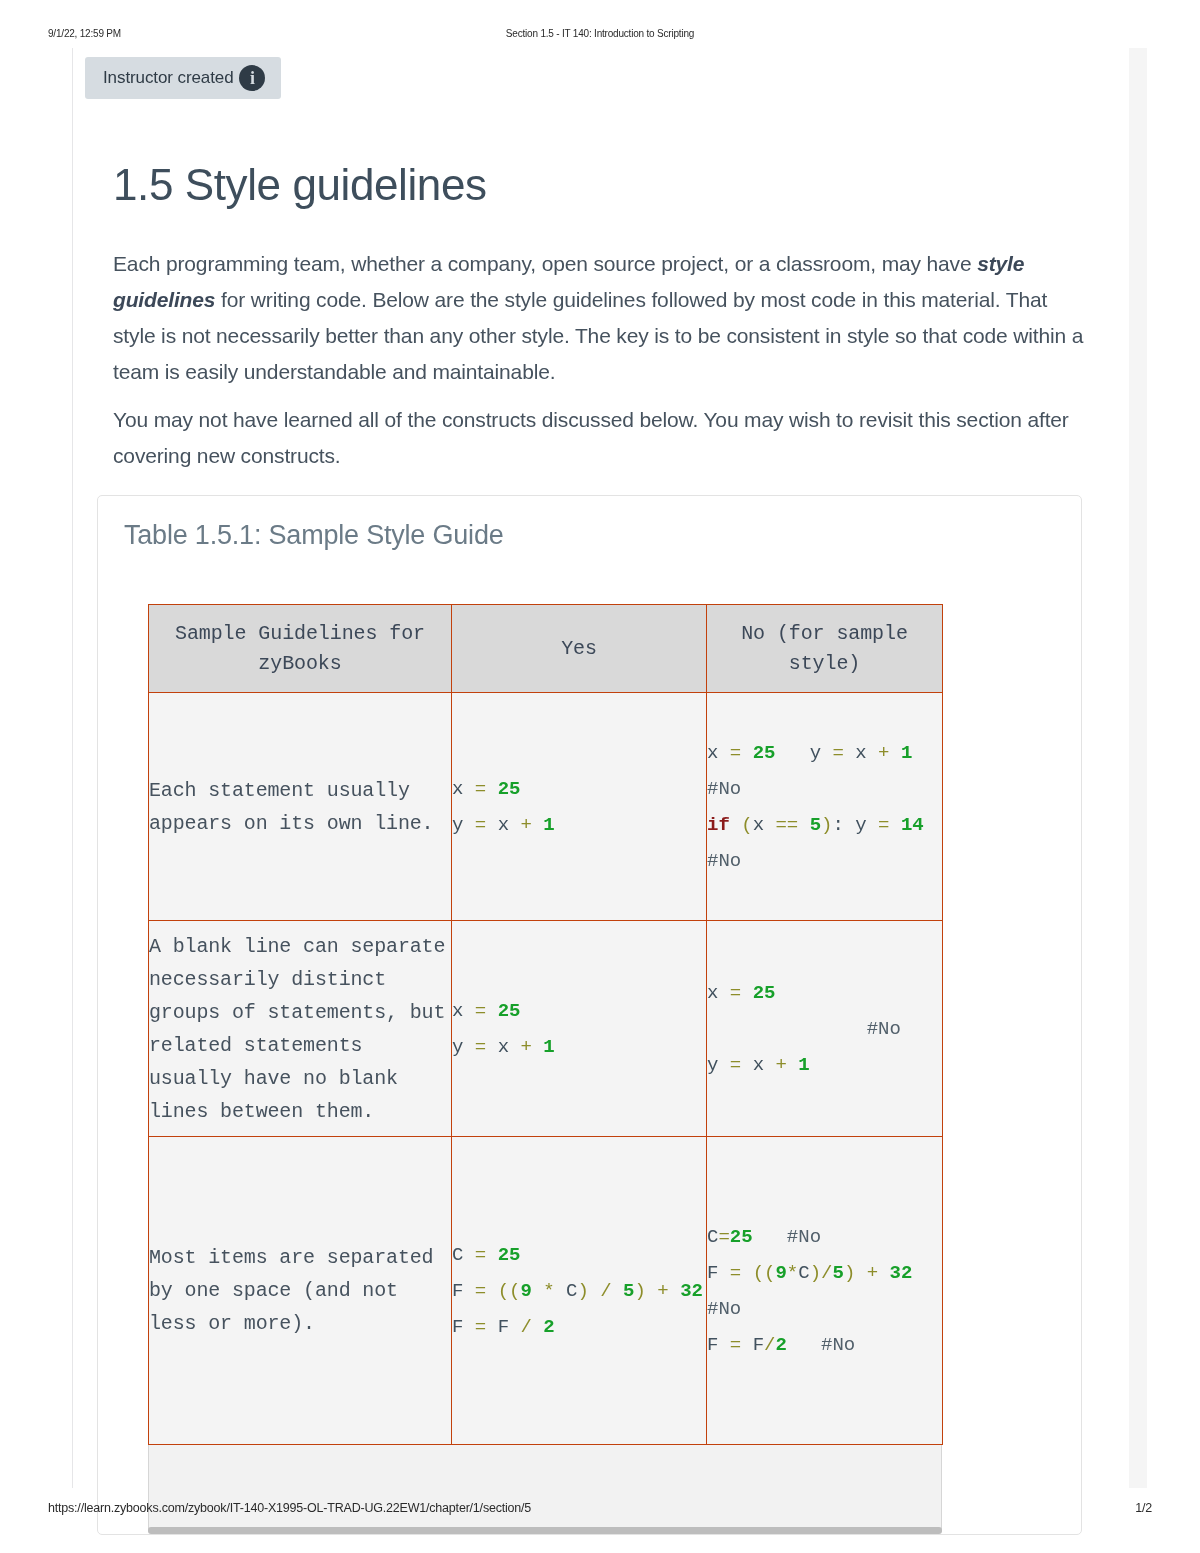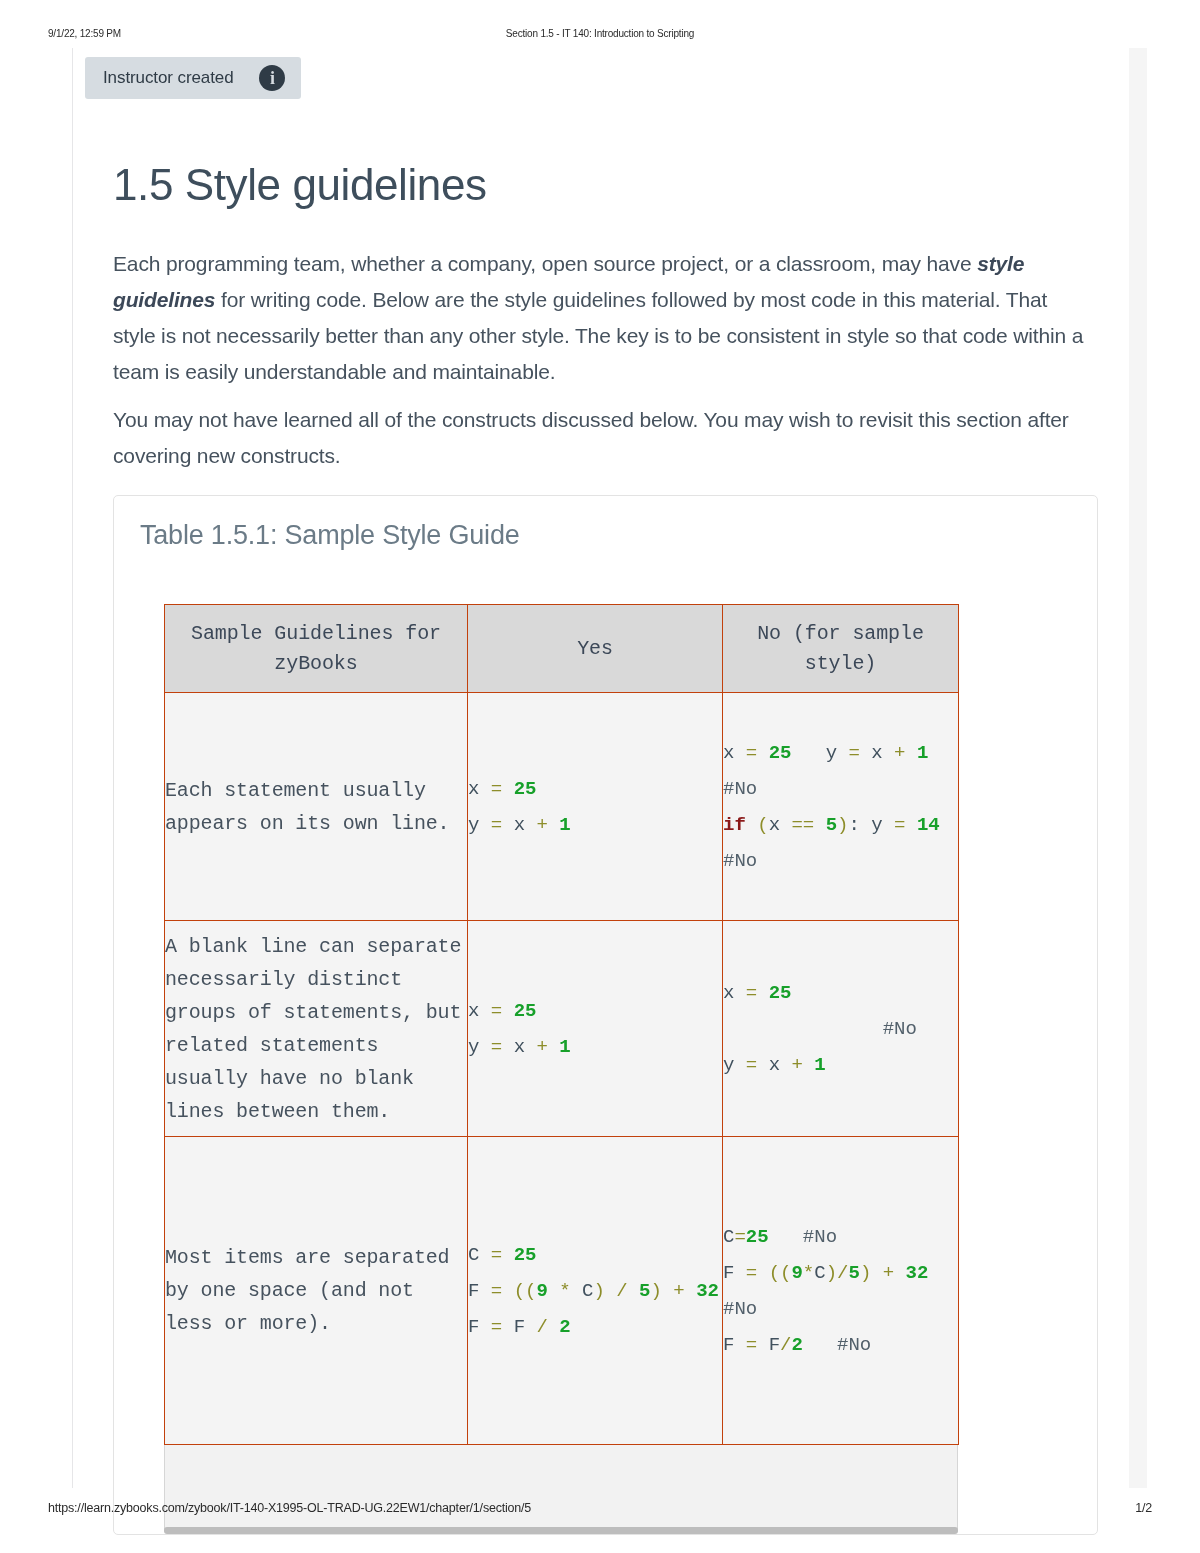--- a/index.html
+++ b/index.html
@@ -90,21 +90,21 @@
 
   
   .badge-row {
     position: absolute;
     left: 12px;
     top: 9px;
   }
   .badge {
     display: inline-flex;
     align-items: center;
-    gap: 26px;
+    gap: 6px;
     background: #d6dce1;
     border-radius: 3px;
     padding: 9px 16px 9px 18px;
     height: 42px;
   }
   .badge-label {
     font-size: 17px;
     color: #2f3b46;
     white-space: nowrap;
     letter-spacing: -0.1px;
@@ -146,21 +146,21 @@
     margin: 0;
     letter-spacing: -0.15px;
   }
   .p1 { top: 198px; }
   .p2 { top: 354px; }
   .body-text b { font-weight: bold; font-style: italic; color: #3c4858; }
 
   
   .table-card {
     position: absolute;
-    left: 40px;
+    left: 24px;
     top: 447px;
     width: 985px;
     height: 1040px;
     border: 1px solid #e3e3e3;
     border-radius: 5px;
     background: #ffffff;
   }
   .table-caption {
     position: absolute;
     left: 26px;

